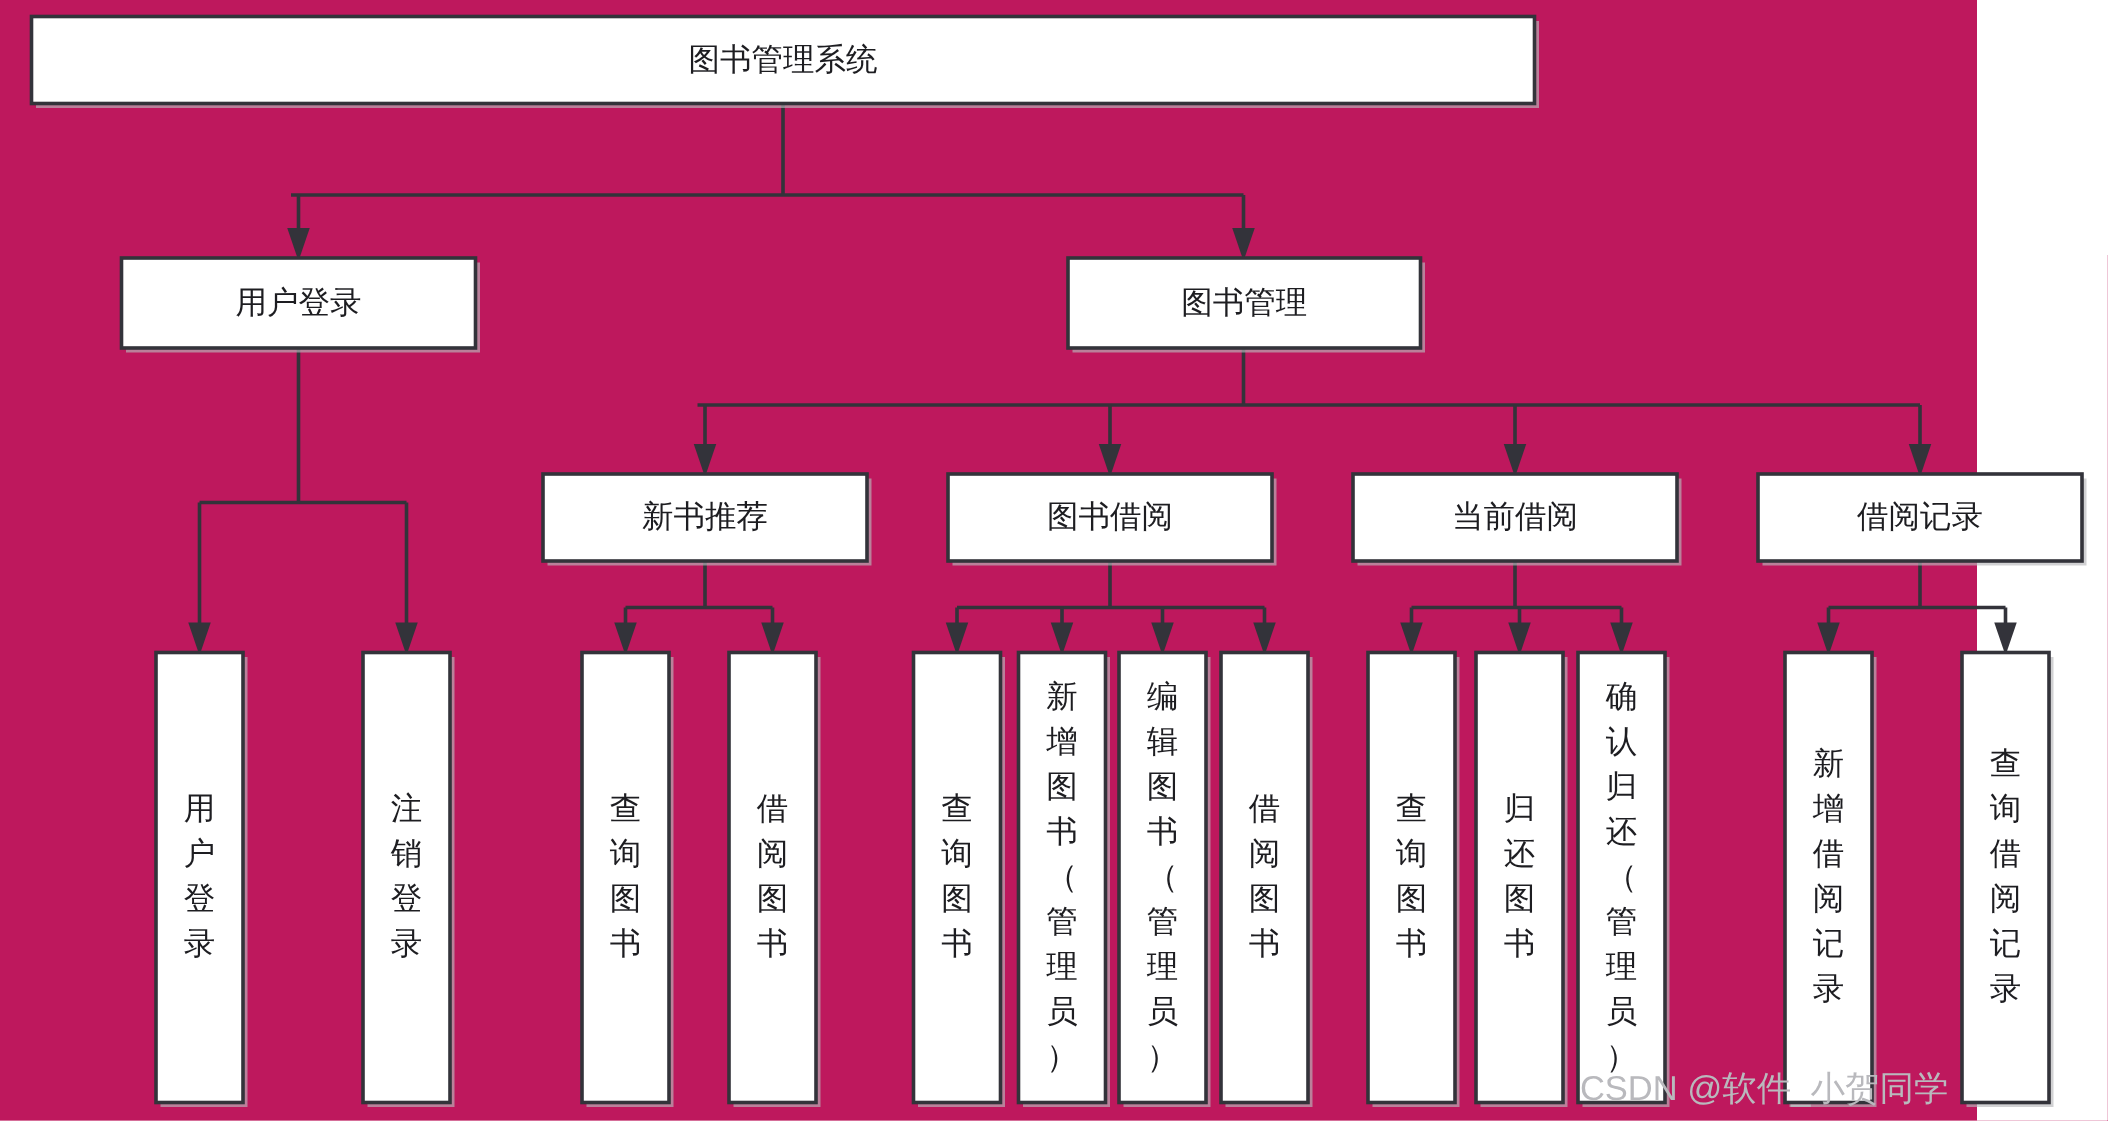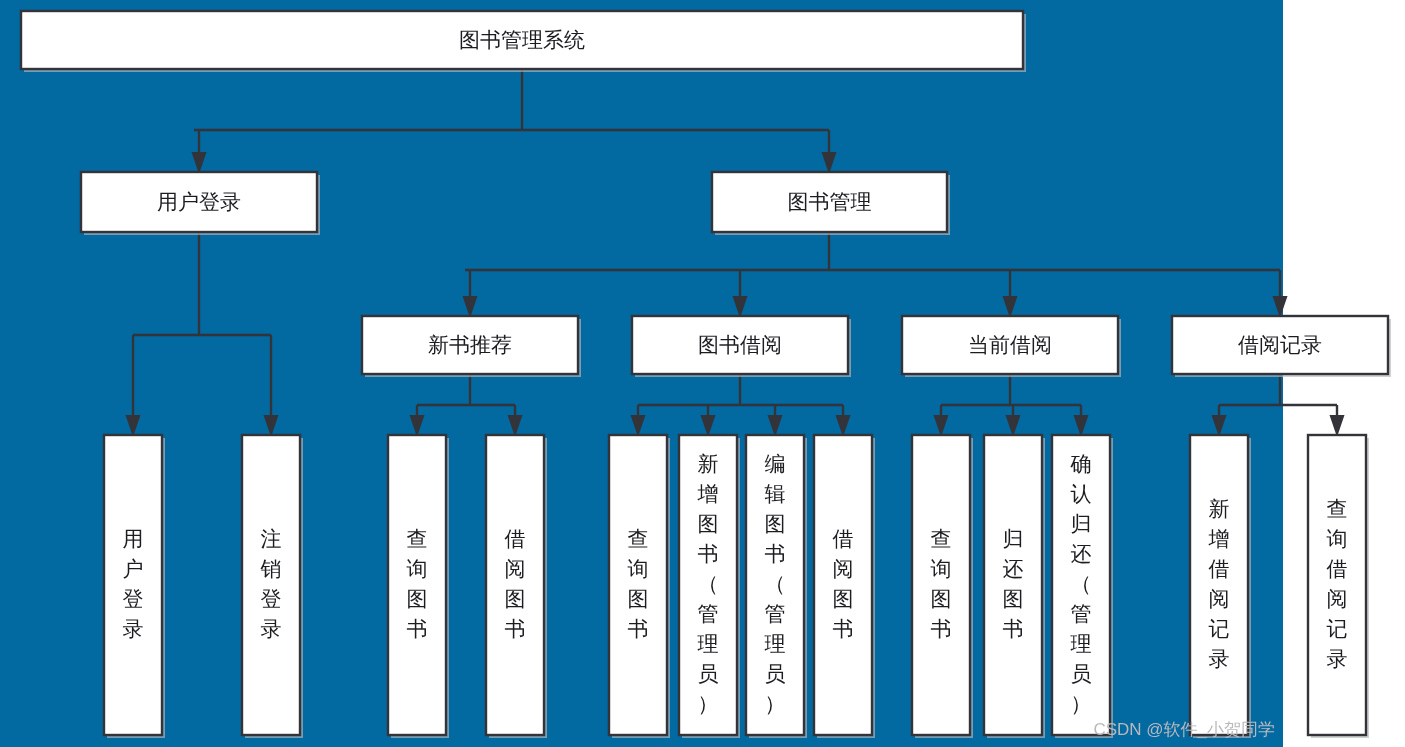--- a/index.html
+++ b/index.html
@@ -10,21 +10,22 @@
   body {
     width: 1405px;
     height: 747px;
     font-family: "Liberation Sans", "DejaVu Sans", sans-serif;
     overflow: hidden;
   }
   #diagram-root {
     position: relative;
     width: 1283px;
     height: 747px;
-    background: #0369a1;
+    background: #be185d;
+    padding-left: 35px;
   }
   svg#tree-svg {
     position: absolute;
     left: 0;
     top: 0;
     width: 1405px;
     height: 747px;
     display: block;
   }
   .node-box {
@@ -54,24 +55,24 @@
     dominant-baseline: middle;
   }
   .node-label-v {
     font-family: "Liberation Sans", "DejaVu Sans", sans-serif;
     font-size: 21px;
     fill: #1d1d21;
     text-anchor: middle;
   }
   .watermark {
     position: absolute;
-    right: 8px;
+    right: 19px;
     bottom: 6px;
     font-family: "Liberation Sans", "DejaVu Sans", sans-serif;
-    font-size: 17px;
+    font-size: 23px;
     color: #b9b9bd;
     white-space: nowrap;
     user-select: none;
   }
 </style>
 </head>
 <body>
 
 <div id="diagram-root">
   <svg id="tree-svg" viewBox="0 0 1405 747">

